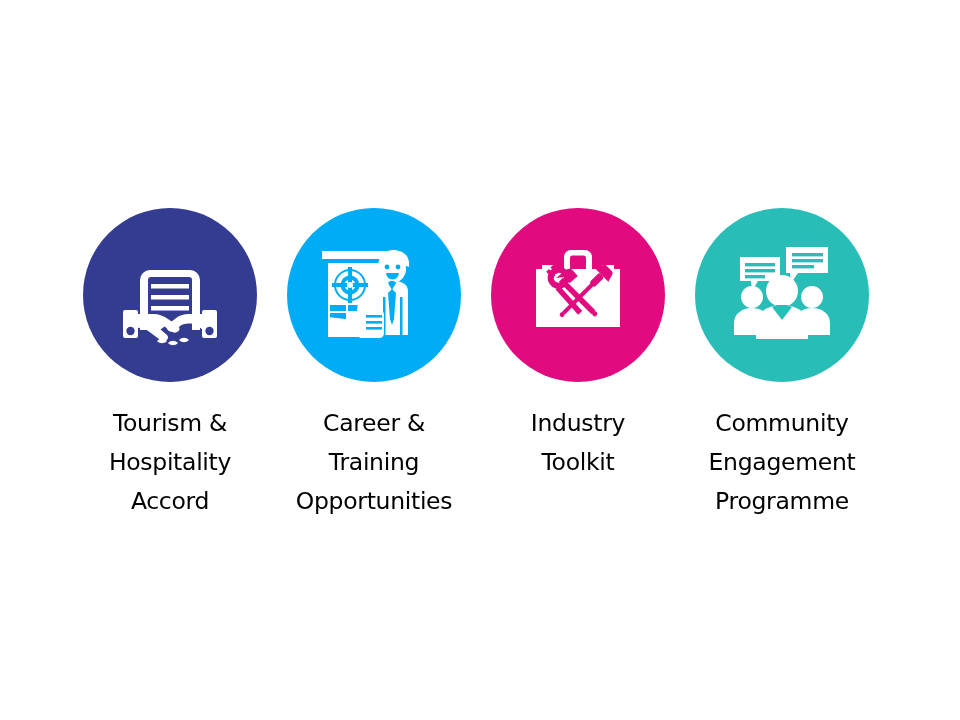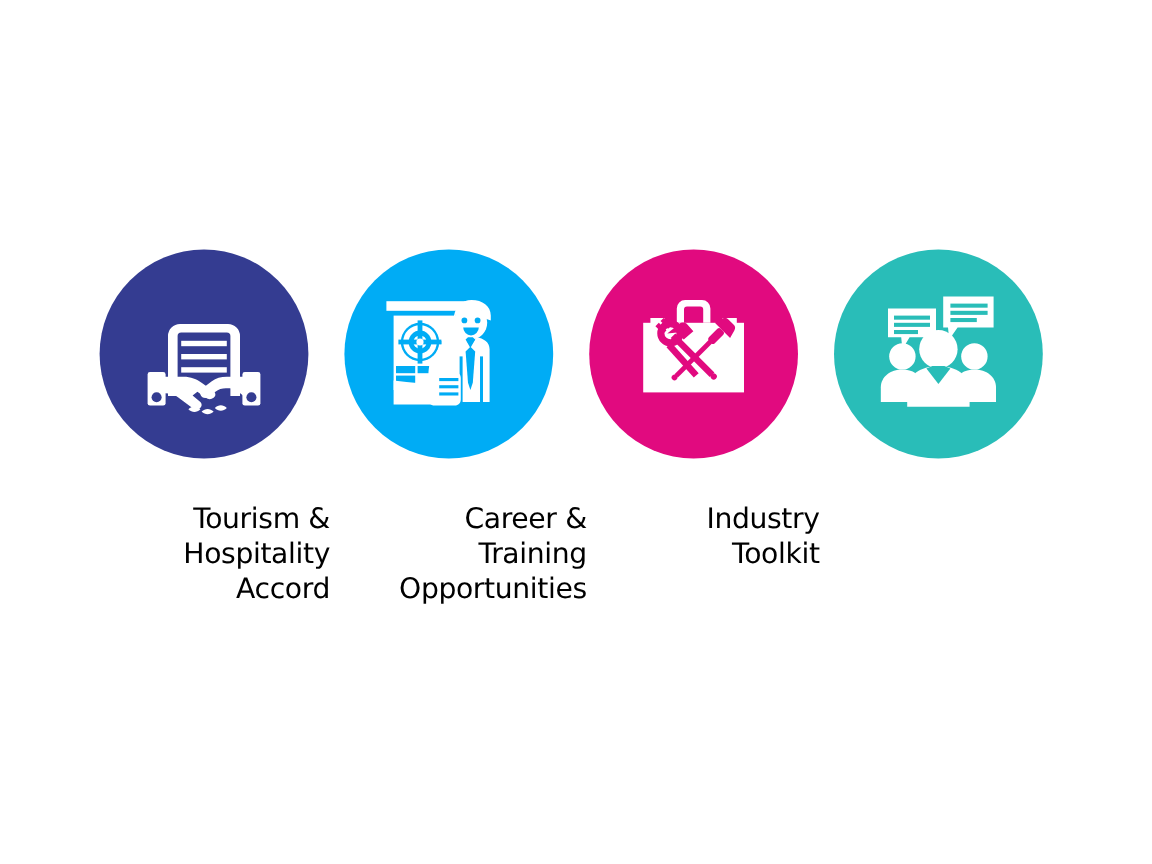--- a/index.html
+++ b/index.html
@@ -44,26 +44,26 @@
     height: 174px;
     border-radius: 50%;
     display: flex;
     align-items: center;
     justify-content: center;
     flex: 0 0 auto;
   }
   .circle svg { display: block; }
 
   .label {
-    margin-top: 36px;
-    text-align: right;
+    margin-top: 22px;
+    text-align: center;
     color: #000000;
     font-family: "DejaVu Sans", "Liberation Sans", sans-serif;
     font-size: 23.5px;
-    line-height: 29px;
+    line-height: 39px;
     font-weight: 400;
     letter-spacing: -0.3px;
     white-space: pre-line;
     width: 210px;
   }
   .label-wide { width: 230px; }
 </style>
 </head>
 <body style="background: rgb(255, 255, 255);">
 
@@ -216,16 +216,19 @@
             <circle cx="86" cy="58" r="11" fill="#ffffff"></circle>
             <path d="M104 96 v-12 c0 -9 -8 -15 -18 -15 c-4 0 -8 1 -11 3 l6 24 z" fill="#ffffff"></path>
 
             <circle cx="56" cy="52" r="16" fill="#ffffff"></circle>
             <path d="M30 100 v-14 c0 -12 11 -20 26 -20 c15 0 26 8 26 20 v14 z" fill="#ffffff"></path>
 
             <path d="M46 68 l10 13 l10 -13 l-5 -2 h-10 z" fill="#29BDB8"></path>
           </svg>
         </span>
       </div>
+      <div class="label">Community
+Engagement
+Programme</div>
     </div>
 
   </div>
 </div>
 
 </body></html>

